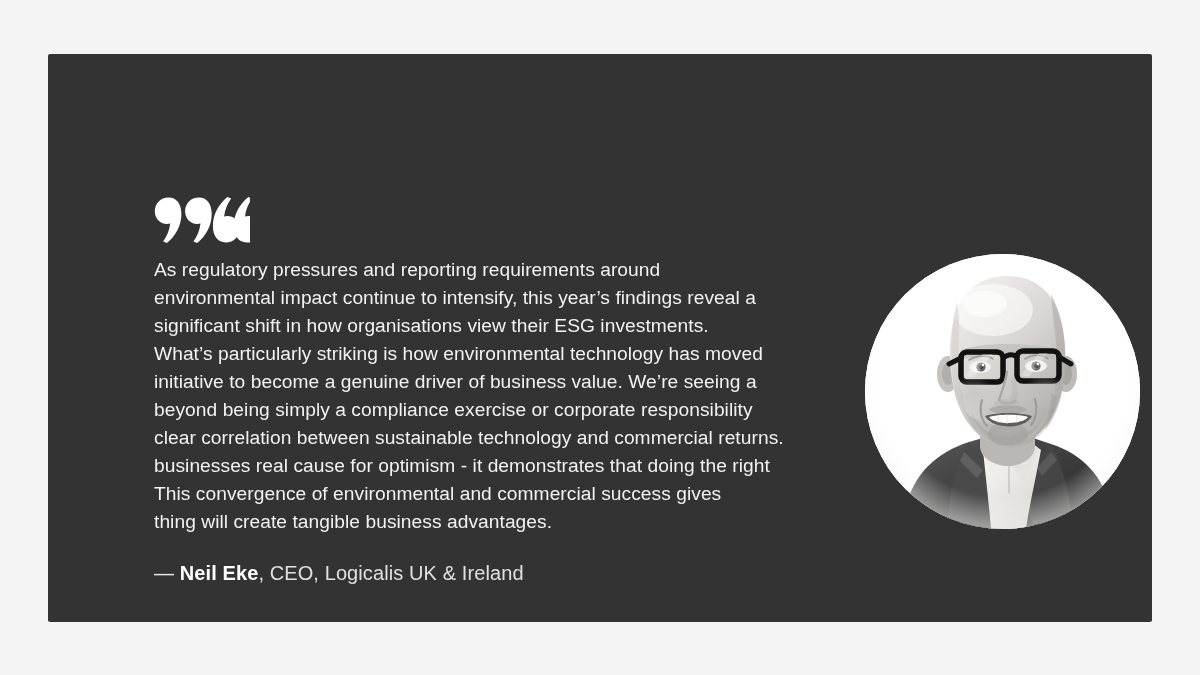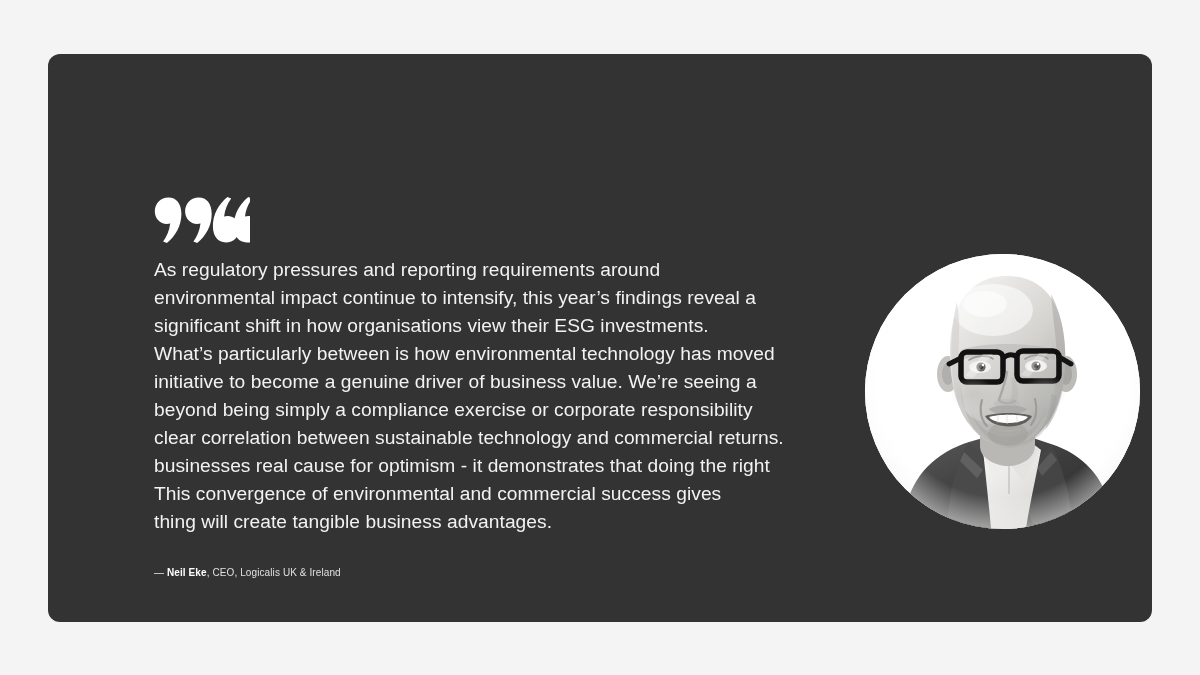--- a/index.html
+++ b/index.html
@@ -24,21 +24,21 @@
   }
 
   
   .quote-card {
     position: absolute;
     left: 48px;
     top: 54px;
     width: 1104px;
     height: 568px;
     background: #333333;
-    border-radius: 12px;
+    border-radius: 2px;
   }
 
   
   .quote-mark {
     position: absolute;
     left: 106px;
     top: 143px;
     width: 96px;
     height: 46px;
   }
@@ -58,21 +58,21 @@
     font-weight: 400;
     letter-spacing: 0.05px;
     white-space: pre;
   }
 
   
   .attribution {
     position: absolute;
     left: 106px;
     top: 509px;
-    font-size: 10px;
+    font-size: 20px;
     line-height: 20px;
     color: #e6e6e6;
     letter-spacing: 0.1px;
     white-space: pre;
   }
   .attribution .dash { color: #e6e6e6; }
   .attribution .person-name { font-weight: 700; color: #ffffff; }
   .attribution .person-role { font-weight: 400; color: #e0e0e0; }
 
   
@@ -103,21 +103,21 @@
 
         <path fill="#ffffff" d="M71.8 45.5 C79.7 45.5 85.5 39.4 85.5 31.7 C85.5 24.4 80.3 19.0 73.5 19.0 C72.3 19.0 71.1 19.2 70.1 19.5 C71.0 12.1 73.7 6.2 77.2 1.6 L73.4 0 C64.7 7.1 58.9 17.4 58.9 29.1 C58.9 39.5 64.0 45.5 71.8 45.5 Z"></path>
         <path fill="#ffffff" d="M95.2 45.5 C96.0 45.5 96.0 45.5 96.0 45.5 L96.0 19.2 C95.6 19.1 95.0 19.0 94.4 19.0 C93.2 19.0 92.0 19.2 91.0 19.5 C91.9 12.1 94.6 6.2 98.1 1.6 L94.3 0 C85.6 7.1 79.8 17.4 79.8 29.1 C79.8 39.5 84.9 45.5 92.7 45.5 Z"></path>
       </svg>
     </div>
 
     <div class="quote-body">
       <div class="quote-line">As regulatory pressures and reporting requirements around</div>
       <div class="quote-line">environmental impact continue to intensify, this year’s findings reveal a</div>
       <div class="quote-line">significant shift in how organisations view their ESG investments.</div>
-      <div class="quote-line">What’s particularly between is how environmental technology has moved</div>
+      <div class="quote-line">What’s particularly striking is how environmental technology has moved</div>
       <div class="quote-line">initiative to become a genuine driver of business value. We’re seeing a</div>
       <div class="quote-line">beyond being simply a compliance exercise or corporate responsibility</div>
       <div class="quote-line">clear correlation between sustainable technology and commercial returns.</div>
       <div class="quote-line">businesses real cause for optimism - it demonstrates that doing the right</div>
       <div class="quote-line">This convergence of environmental and commercial success gives</div>
       <div class="quote-line">thing will create tangible business advantages.</div>
     </div>
 
     <div class="attribution"><span class="dash">— </span><span class="person-name">Neil Eke</span><span class="person-role">, CEO, Logicalis UK &amp; Ireland</span></div>
 

